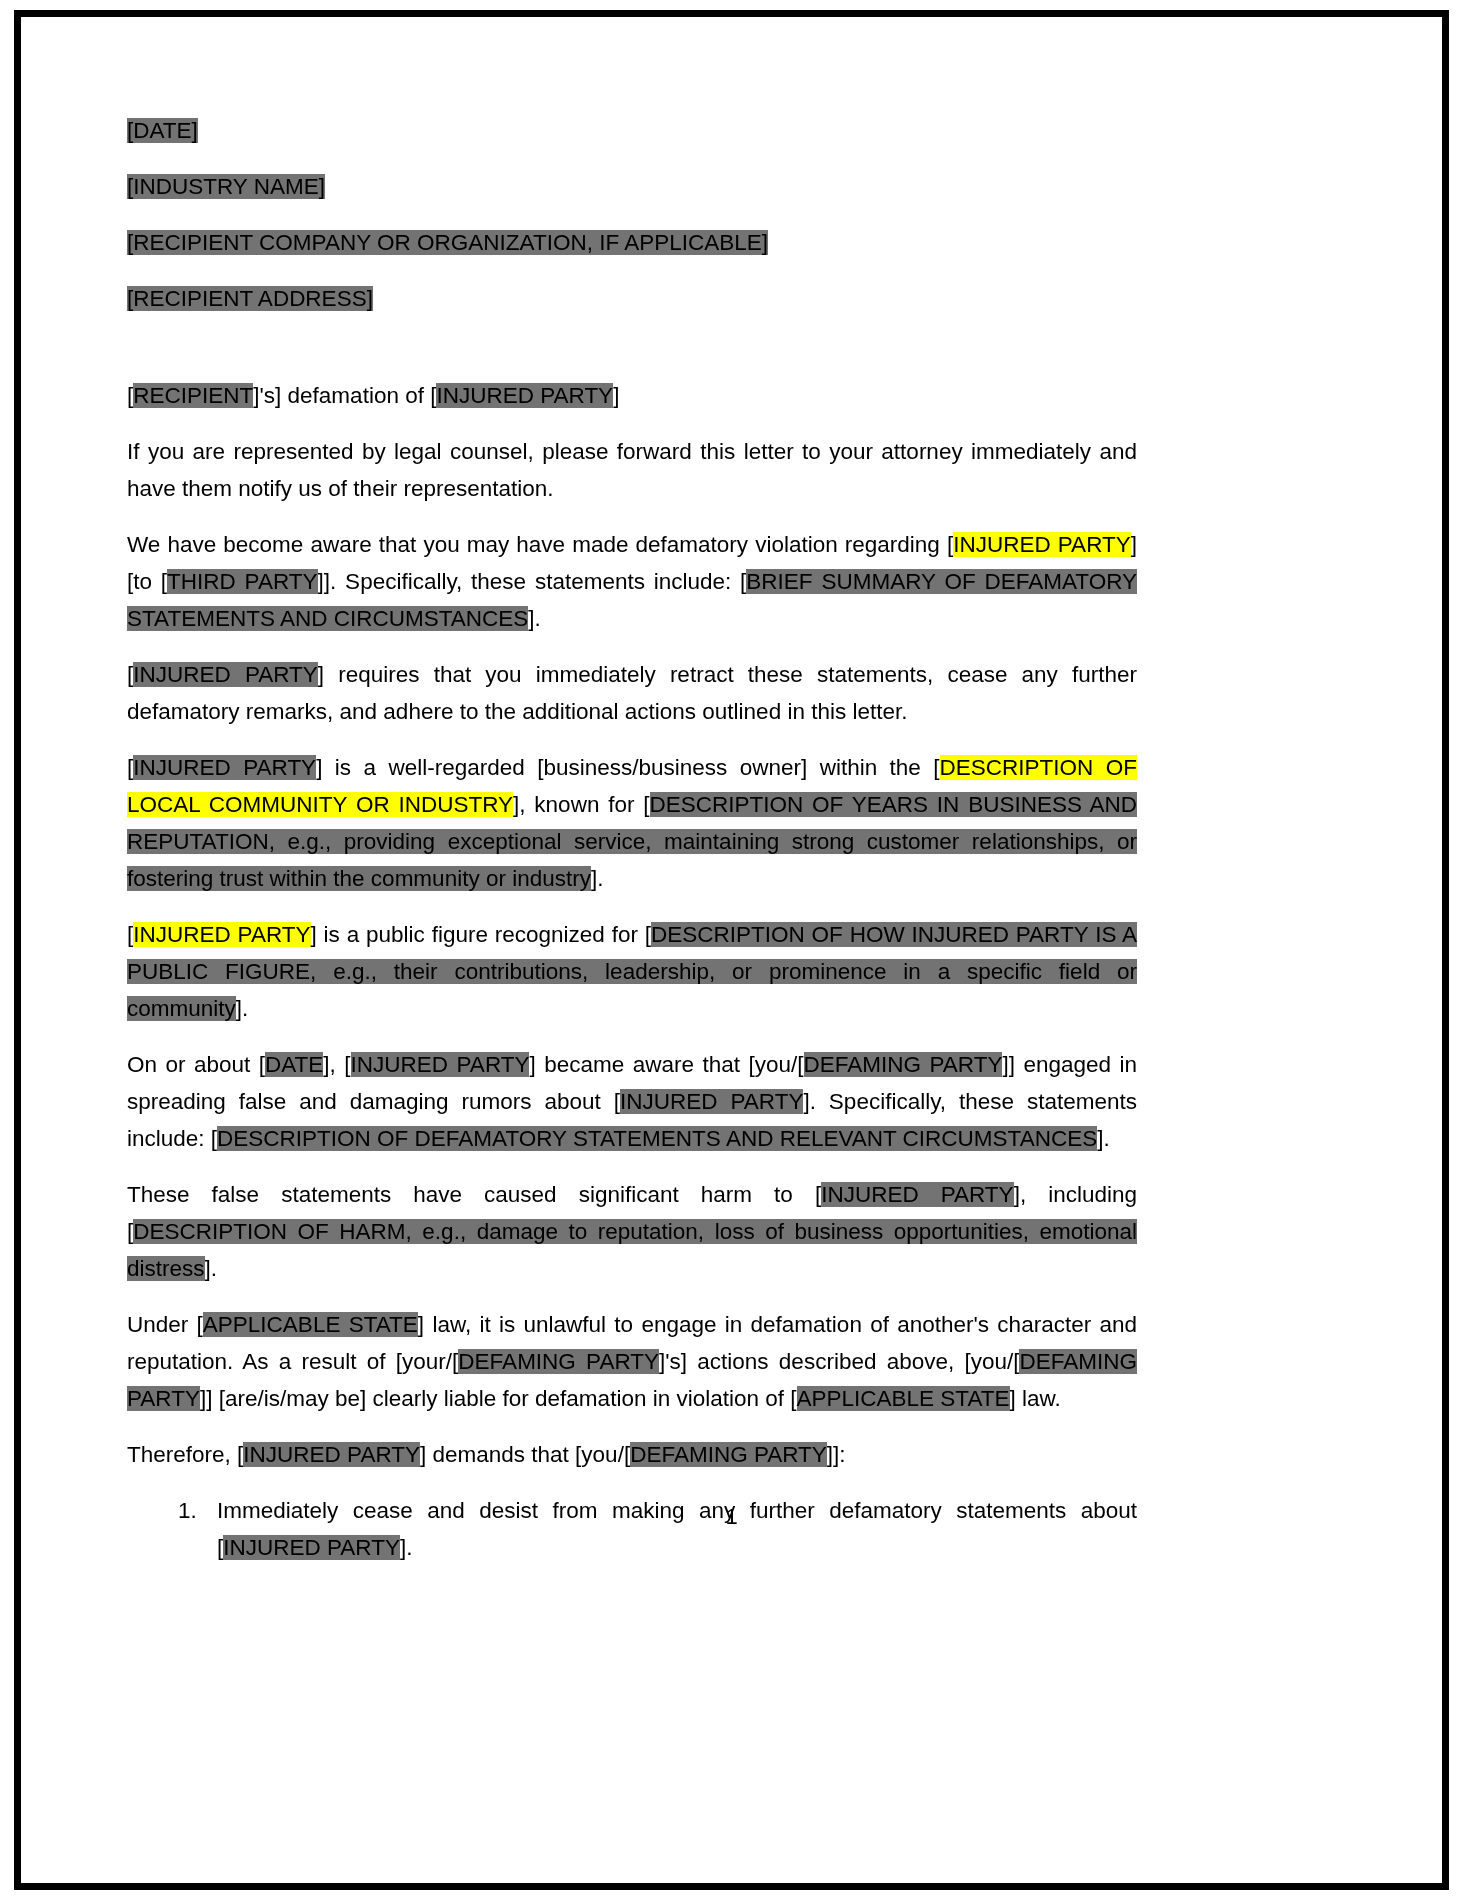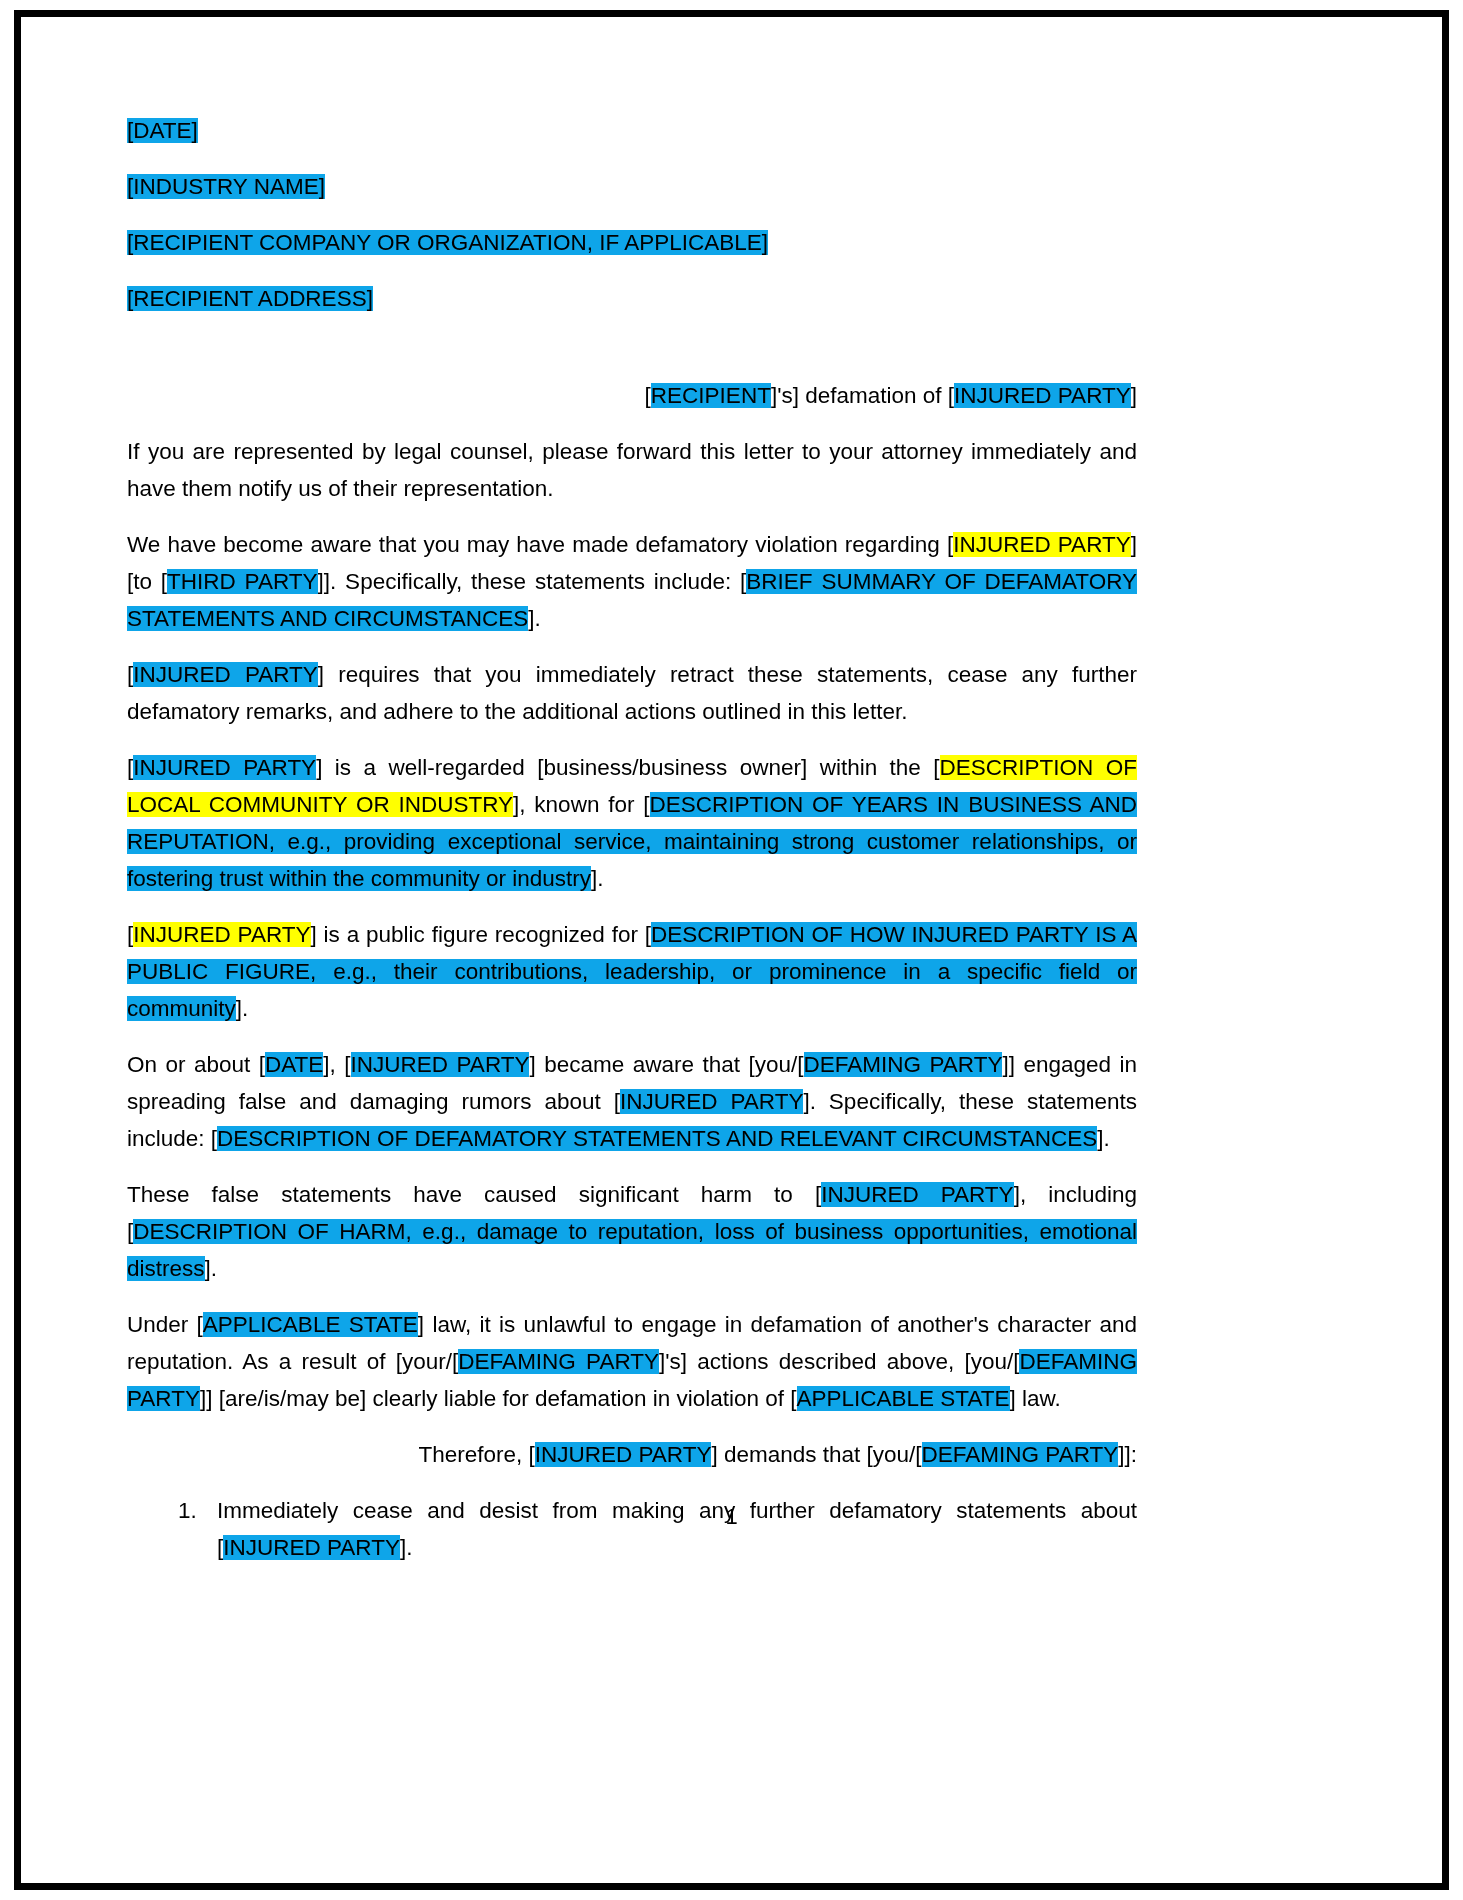--- a/index.html
+++ b/index.html
@@ -46,35 +46,35 @@
     color: #000000;
     -webkit-font-smoothing: antialiased;
   }
 
   p {
     margin: 0 0 19px 0;
   }
 
   p.hdr   { text-align: left; }
   p.just  { text-align: justify; text-justify: inter-word; }
-  p.left  { text-align: right; }
+  p.left  { text-align: left; }
 
   .gap-block { height: 41px; }
 
   
   
   .hl {
     background-color: #ffff00;
     box-shadow: 0 0 0 0 #ffff00;
   }
 
   
   .hlb {
     position: relative;
-    background-color: #0ea5e9;
+    background-color: #737373;
     margin-top: 40px;
   }
   .hlb::after {
     content: "";
     position: absolute;
     left: 0;
     top: 100%;
     width: 100%;
     height: 30px;
     background-color: #ffff00;

